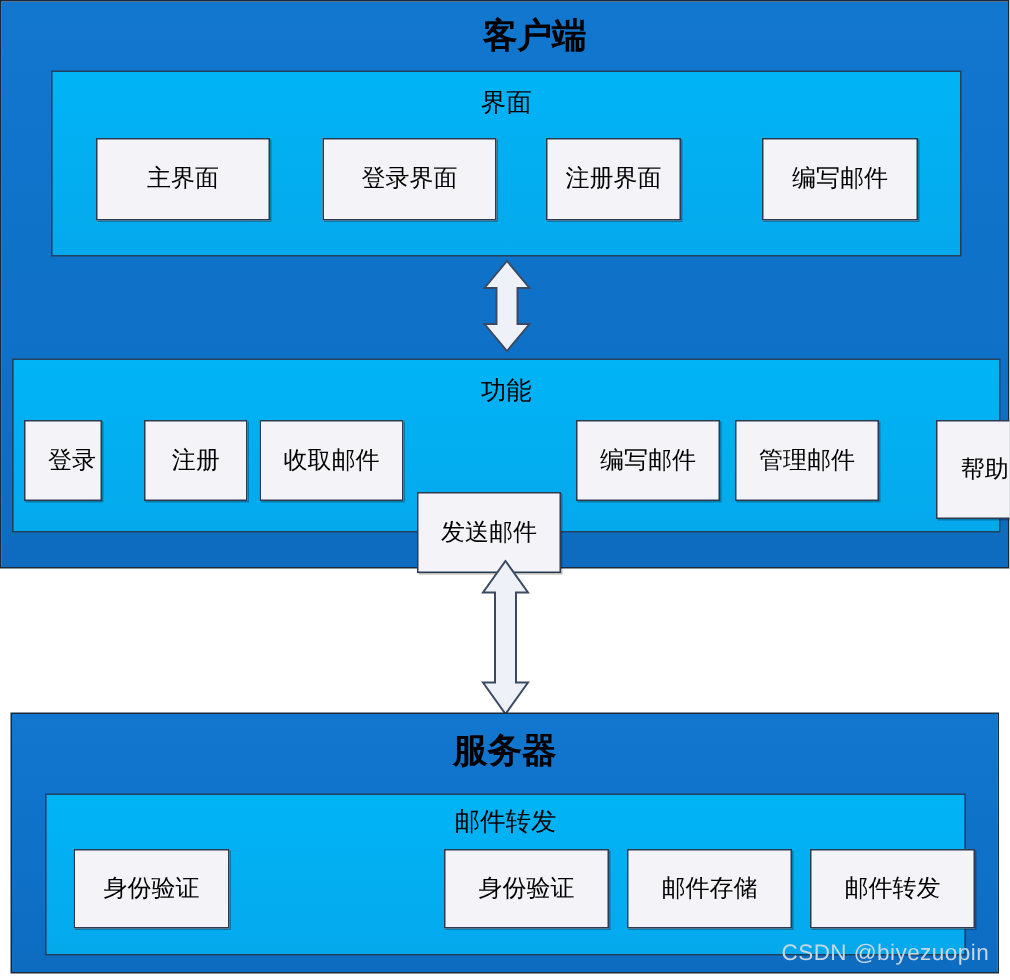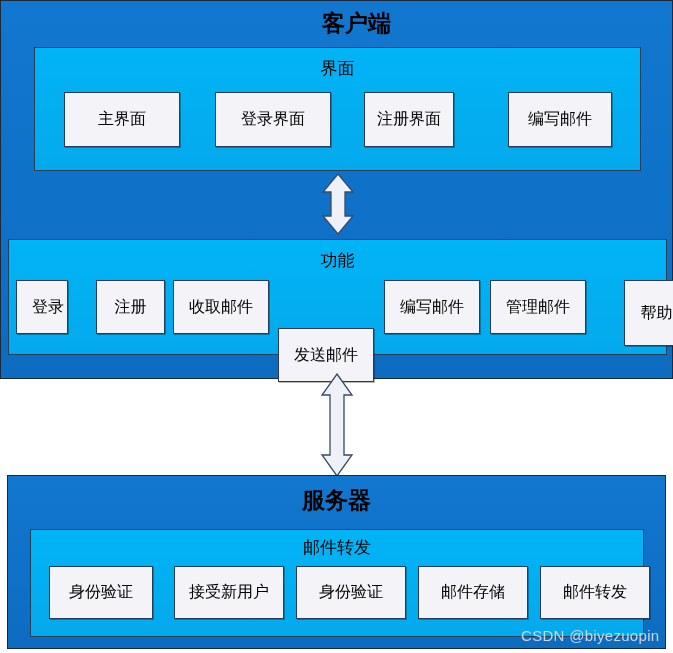--- a/index.html
+++ b/index.html
@@ -122,20 +122,19 @@
 
 <div class="outer-panel" style="left:7px; top:475px; width:659px; height:174px;">
 
   <div class="panel-title title-big" style="top:13px;">服务器</div>
 
   <div class="inner-panel" style="left:22px; top:53px; width:614px; height:108px;">
 
     <div class="panel-title title-mid" style="top:9px;">邮件转发</div>
 
     <div class="leaf" style="left:18px; top:36px; width:104px; height:53px;">身份验证</div>
-    <div class="leaf" style="left:143px; top:36px; width:110px; height:53px;">接受新用户</div>
     <div class="leaf" style="left:265px; top:36px; width:110px; height:53px;">身份验证</div>
     <div class="leaf" style="left:387px; top:36px; width:110px; height:53px;">邮件存储</div>
     <div class="leaf" style="left:509px; top:36px; width:110px; height:53px;">邮件转发</div>
   </div>
 </div>
 
 <div class="watermark" style="left:521px; top:627px;">CSDN @biyezuopin</div>
 
 </body></html>

